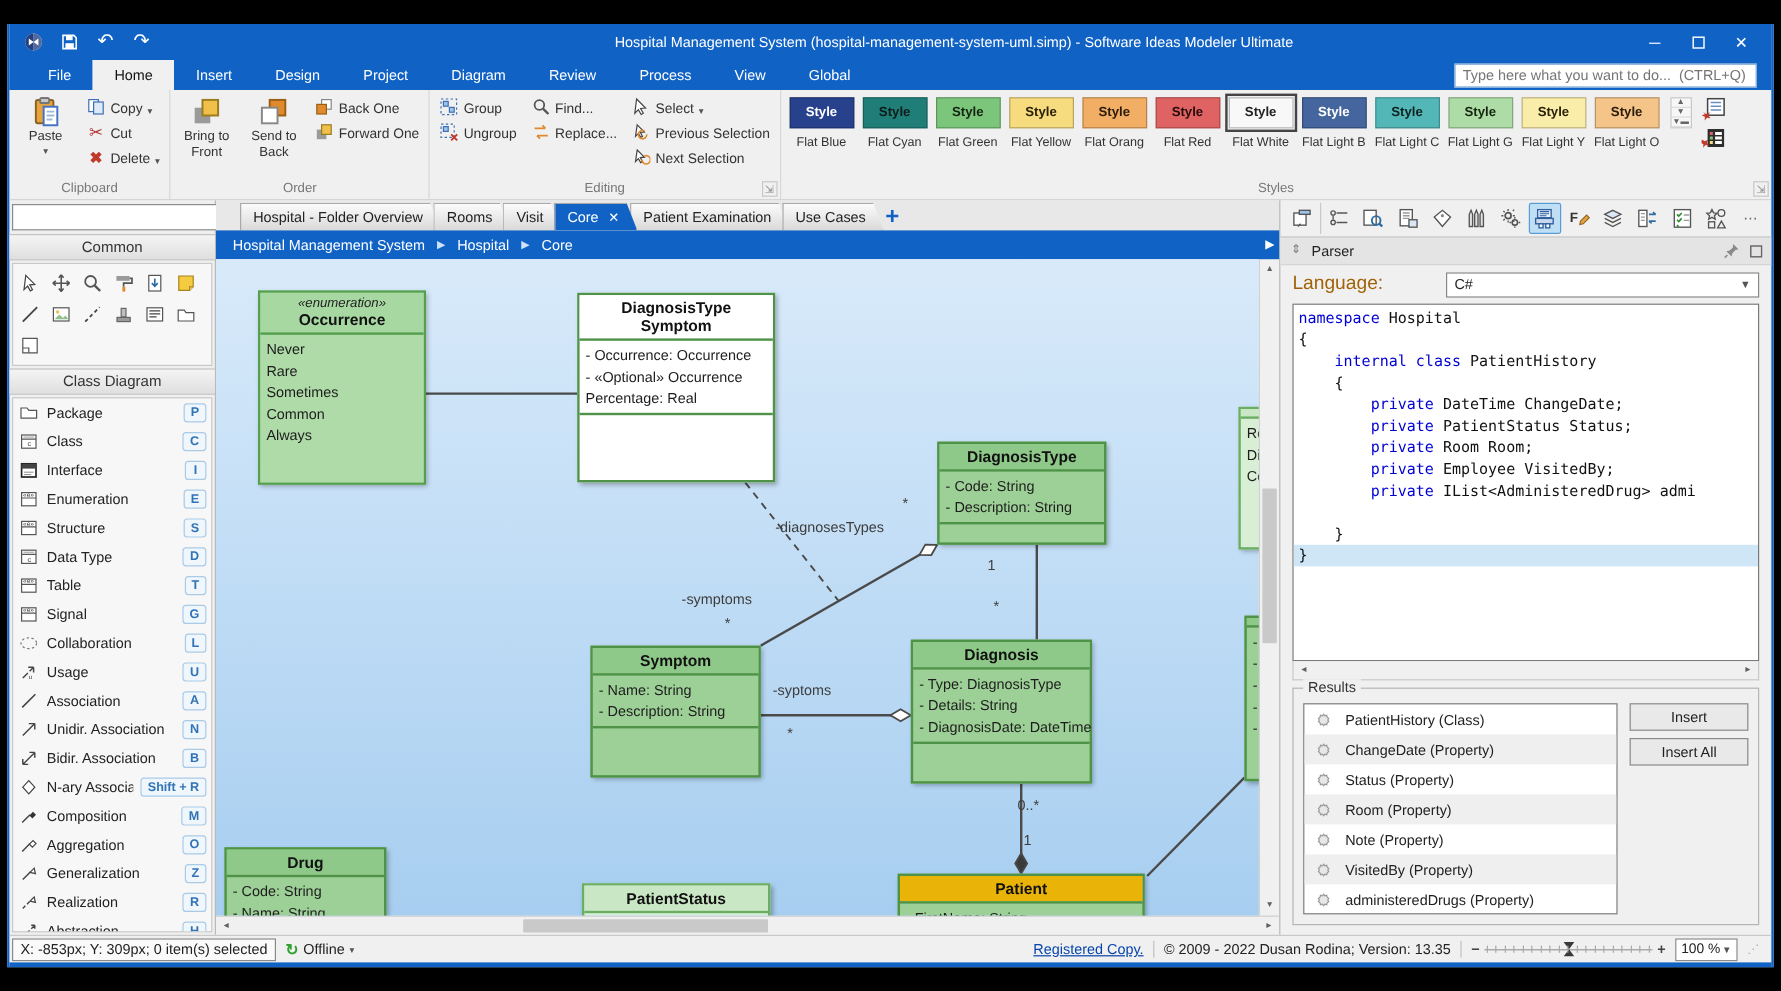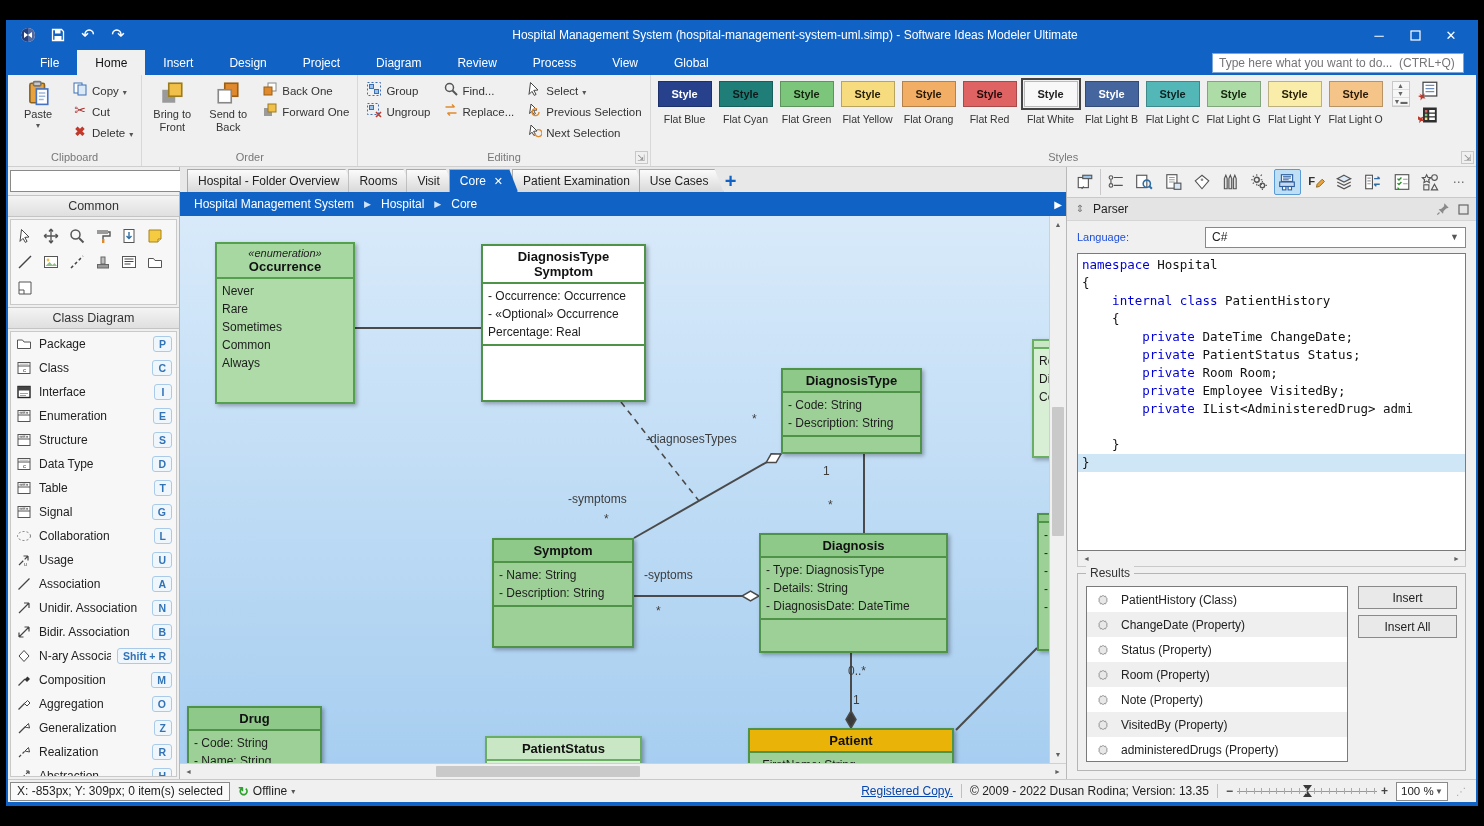--- a/index.html
+++ b/index.html
@@ -67,21 +67,21 @@
   .sb-tool{width:24px;height:24px;display:flex;align-items:center;justify-content:center;cursor:pointer;border-radius:2px;}
   .sb-items{flex:1;background:#F7F7F7;border:1px solid #C9C9C9;margin:2px;overflow:hidden;display:flex;flex-direction:column;}
   .sb-item{height:24px;display:flex;align-items:center;padding:0 4px;gap:6px;cursor:pointer;flex:0 0 auto;}
   .sb-item .ic{width:18px;height:16px;flex:0 0 auto;}
   .sb-item .lbl{flex:1;white-space:nowrap;overflow:hidden;font-size:12px;color:#222;}
   .sb-item .key{flex:0 0 auto;border:1px solid #A9CBE8;background:#EFF6FC;color:#3173B5;font-weight:bold;
      font-size:10.5px;border-radius:3px;padding:1px 5px;min-width:18px;text-align:center;}
 
   
   .center{flex:1;display:flex;flex-direction:column;min-width:0;min-height:0;background:#E8E8E8;}
-  .doctabs{height:25px;display:flex;align-items:flex-end;background:#E8E8E8;padding-left:7px;flex:0 0 auto;}
+  .doctabs{height:25px;display:flex;align-items:flex-end;background:#E8E8E8;padding-left:20px;flex:0 0 auto;}
   .doctab{height:23px;display:flex;align-items:center;padding:0 14px 0 10px;margin-right:-6px;font-size:12px;color:#222;cursor:pointer;
      background:linear-gradient(#FBFBFB,#D9D9D9);border:1px solid #A9A9A9;border-bottom:none;
      clip-path:polygon(0 0,calc(100% - 9px) 0,100% 100%,0 100%);}
   .doctab.active{background:#1063C5;color:#fff;z-index:2;clip-path:polygon(0 0,calc(100% - 9px) 0,100% 100%,0 100%);}
   .doctab .x{margin-left:8px;font-size:11px;color:#fff;cursor:pointer;}
   .doctab-add{width:26px;height:22px;display:flex;align-items:center;justify-content:center;color:#1063C5;
      font-size:20px;font-weight:bold;cursor:pointer;}
   .breadcrumb{height:24px;background:#1063C5;display:flex;align-items:center;color:#fff;padding-left:14px;gap:10px;flex:0 0 auto;position:relative;}
   .crumb{font-size:12px;cursor:pointer;}
   .crumb-sep{font-size:9px;color:#CFE2F7;}
@@ -111,21 +111,21 @@
   .panel{width:410px;flex:0 0 auto;background:#F0F0F0;border-left:1px solid #B9B9B9;display:flex;flex-direction:column;min-height:0;}
   .panel-toolbar{height:30px;display:flex;align-items:center;gap:2px;padding:2px 4px;flex:0 0 auto;}
   .ptool{width:27px;height:26px;display:flex;align-items:center;justify-content:center;cursor:pointer;border-radius:2px;color:#333;}
   .ptool.active{background:#BFDFF5;border:1px solid #5B9BD5;}
   .ptool.sep{border-right:1px solid #C9C9C9;border-radius:0;width:30px;}
   .panel-head{height:24px;background:#E4E4E4;border-top:1px solid #C9C9C9;border-bottom:1px solid #D5D5D5;
       display:flex;align-items:center;padding:0 6px;gap:6px;flex:0 0 auto;}
   .panel-head .nm{flex:1;font-size:12px;color:#222;}
   .panel-head .ic{width:14px;height:14px;color:#666;cursor:pointer;}
   .lang-row{height:32px;display:flex;align-items:center;padding:0 10px;gap:8px;flex:0 0 auto;}
-  .lang-row .lb{width:120px;font-size:11px;color:#1d4ed8;}
+  .lang-row .lb{width:120px;font-size:16px;color:#a16207;}
   .selectbox{flex:1;height:21px;background:#fff;border:1px solid #888;display:flex;align-items:center;padding:0 6px;cursor:pointer;}
   .selectbox .val{flex:1;font-size:12px;}
   .selectbox .chev{font-size:9px;color:#555;}
   .codebox{margin:0 10px;height:298px;background:#fff;border:1px solid #7A7A7A;overflow:hidden;flex:0 0 auto;
       font-family:"DejaVu Sans Mono",monospace;font-size:12.5px;line-height:18px;padding-top:2px;}
   .code-line{white-space:pre;padding-left:4px;color:#111;}
   .code-line .kw{color:#0000D4;}
   .code-line.hl{background:#CFE6F7;}
   .code-hscroll{margin:0 10px;height:16px;background:#F0F0F0;border:1px solid #C9C9C9;border-top:none;display:flex;flex:0 0 auto;}
   .results-wrap{flex:1;margin:6px 10px 8px 10px;border:1px solid #B5B5B5;position:relative;padding:12px 8px 8px 8px;display:flex;gap:10px;min-height:0;}
@@ -864,21 +864,21 @@
             <div class="uml" style="left: 312px; top: 322px; width: 142px; height: 110px; background: rgb(157, 208, 150); border-color: rgb(79, 147, 73);">
               <div class="hd" style="background: rgb(143, 201, 138);">
                 <div class="ti">Symptom</div>
               </div>
               <div class="at" style="border-color: rgb(79, 147, 73);">
                 <div>- Name: String</div>
                 <div>- Description: String</div>
               </div>
               <div class="emp" style="border-color: rgb(79, 147, 73);"></div>
             </div>
-            <div class="uml" style="left: 579px; top: 317px; width: 189px; height: 120px; background: rgb(157, 208, 150); border-color: rgb(79, 147, 73);">
+            <div class="uml" style="left: 579px; top: 317px; width: 151px; height: 120px; background: rgb(157, 208, 150); border-color: rgb(79, 147, 73);">
               <div class="hd" style="background: rgb(143, 201, 138);">
                 <div class="ti">Diagnosis</div>
               </div>
               <div class="at" style="border-color: rgb(79, 147, 73);">
                 <div>- Type: DiagnosisType</div>
                 <div>- Details: String</div>
                 <div>- DiagnosisDate: DateTime</div>
               </div>
               <div class="emp" style="border-color: rgb(79, 147, 73);"></div>
             </div>

